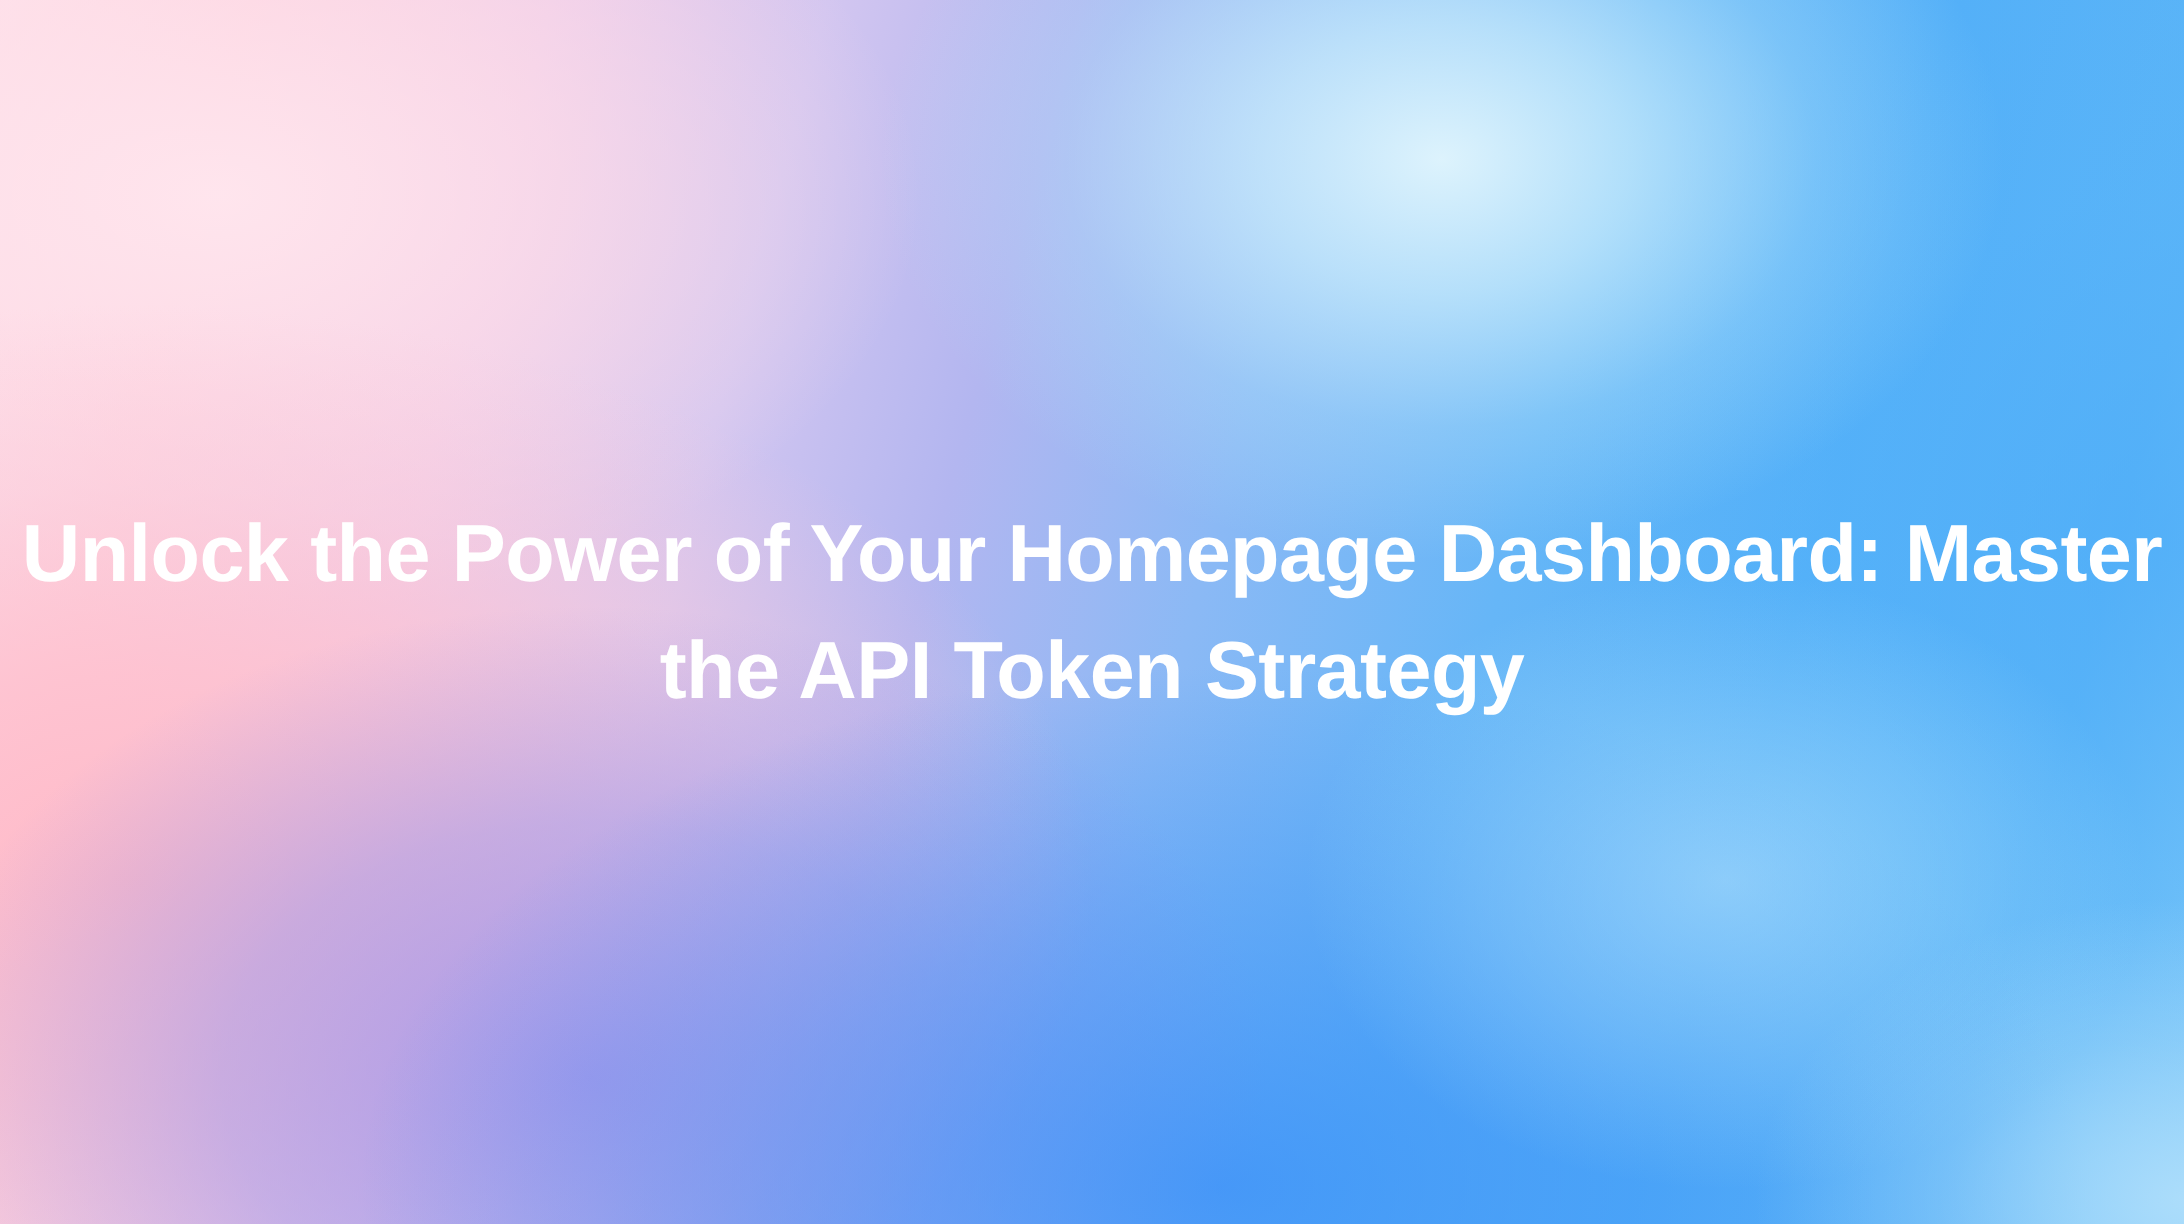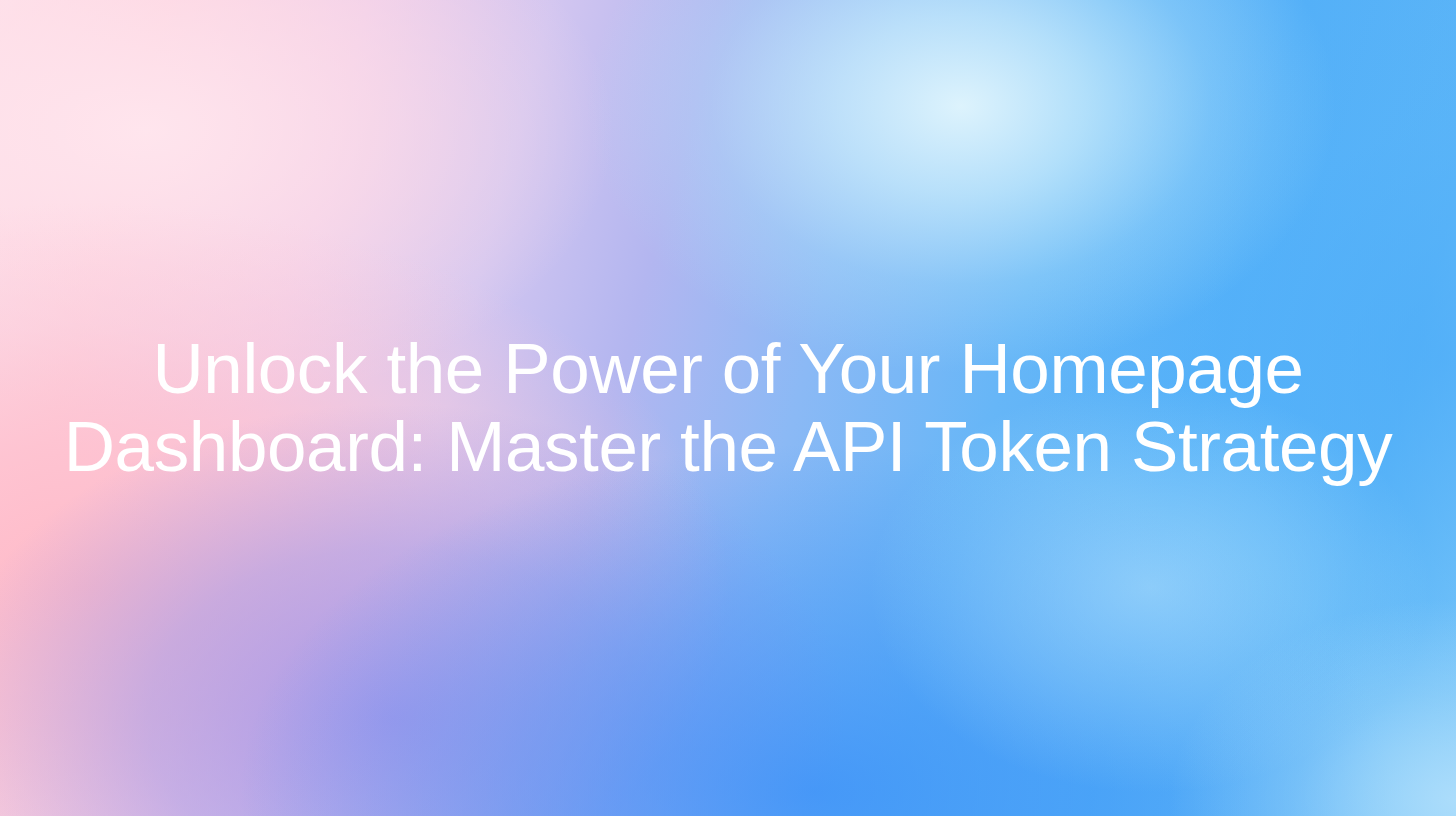--- a/index.html
+++ b/index.html
@@ -128,22 +128,22 @@
   }
 
   #headline-title {
     margin: 0;
     padding: 0 4px;
     width: 1456px;
     box-sizing: border-box;
     text-align: center;
     color: #ffffff;
     font-family: "Liberation Sans", sans-serif;
-    font-weight: 400;
-    font-size: 71px;
+    font-weight: 700;
+    font-size: 54px;
     line-height: 78px;
     letter-spacing: -0.4px;
     white-space: normal;
     text-rendering: optimizeLegibility;
   }
 </style>
 </head>
 <body>
 
 <div id="hero-banner">

